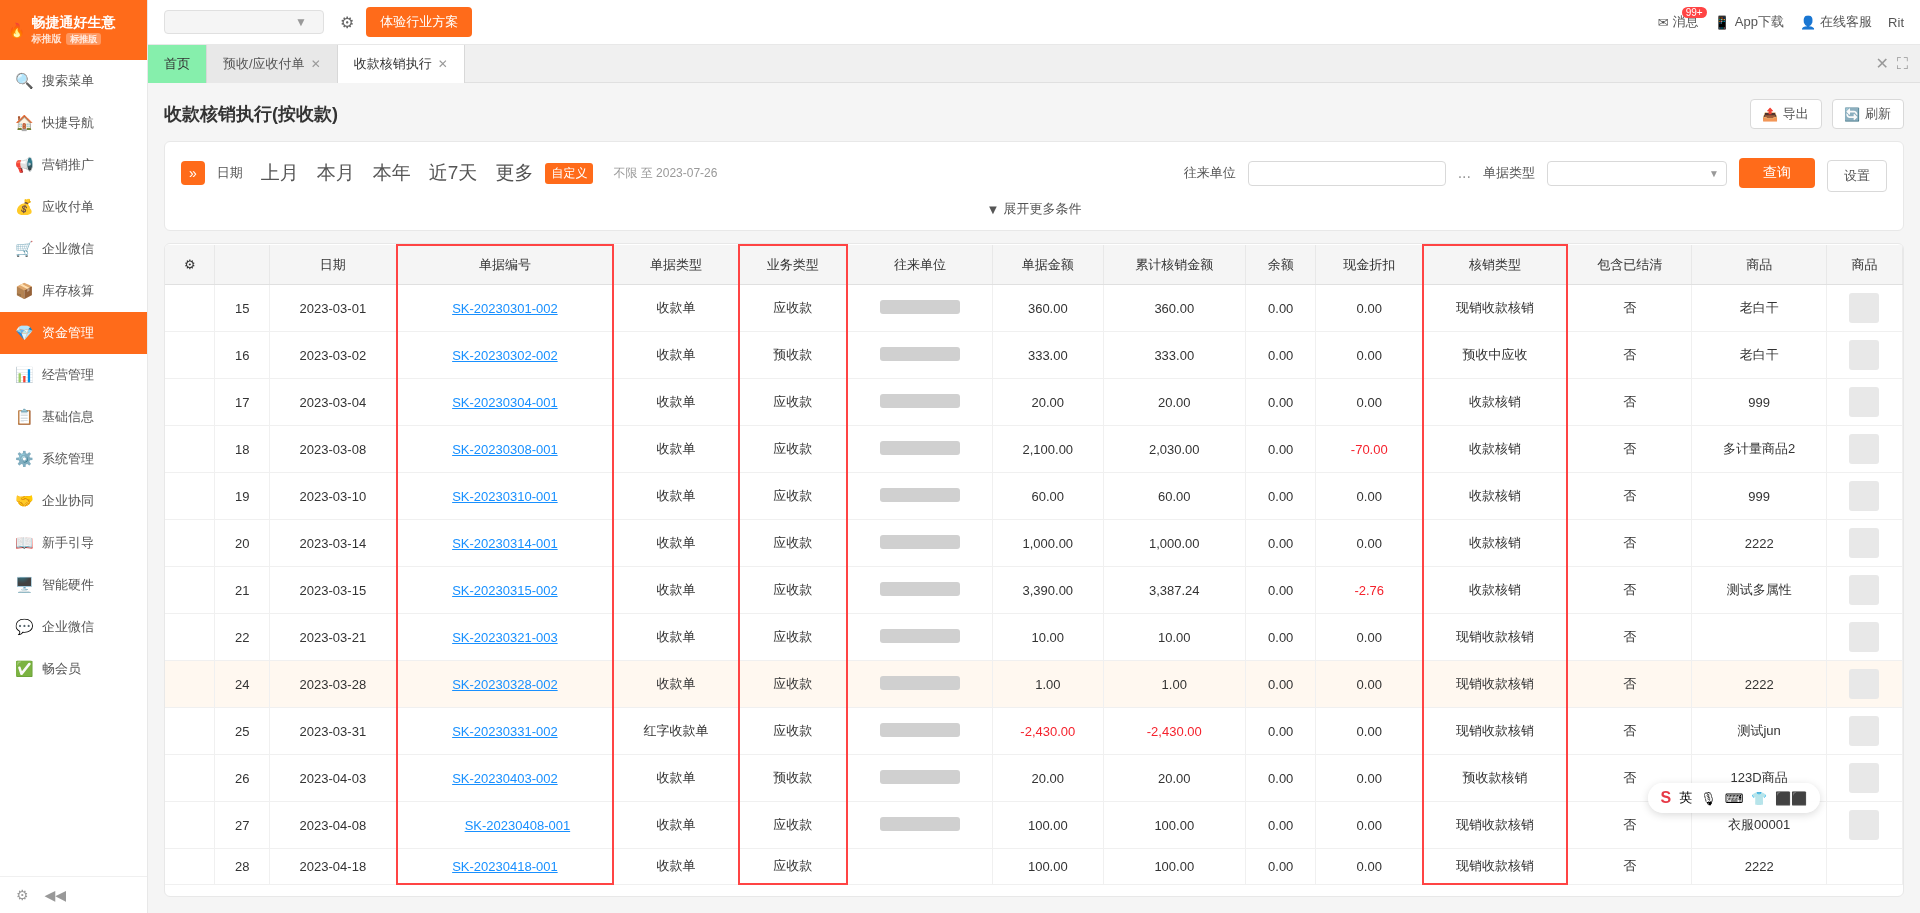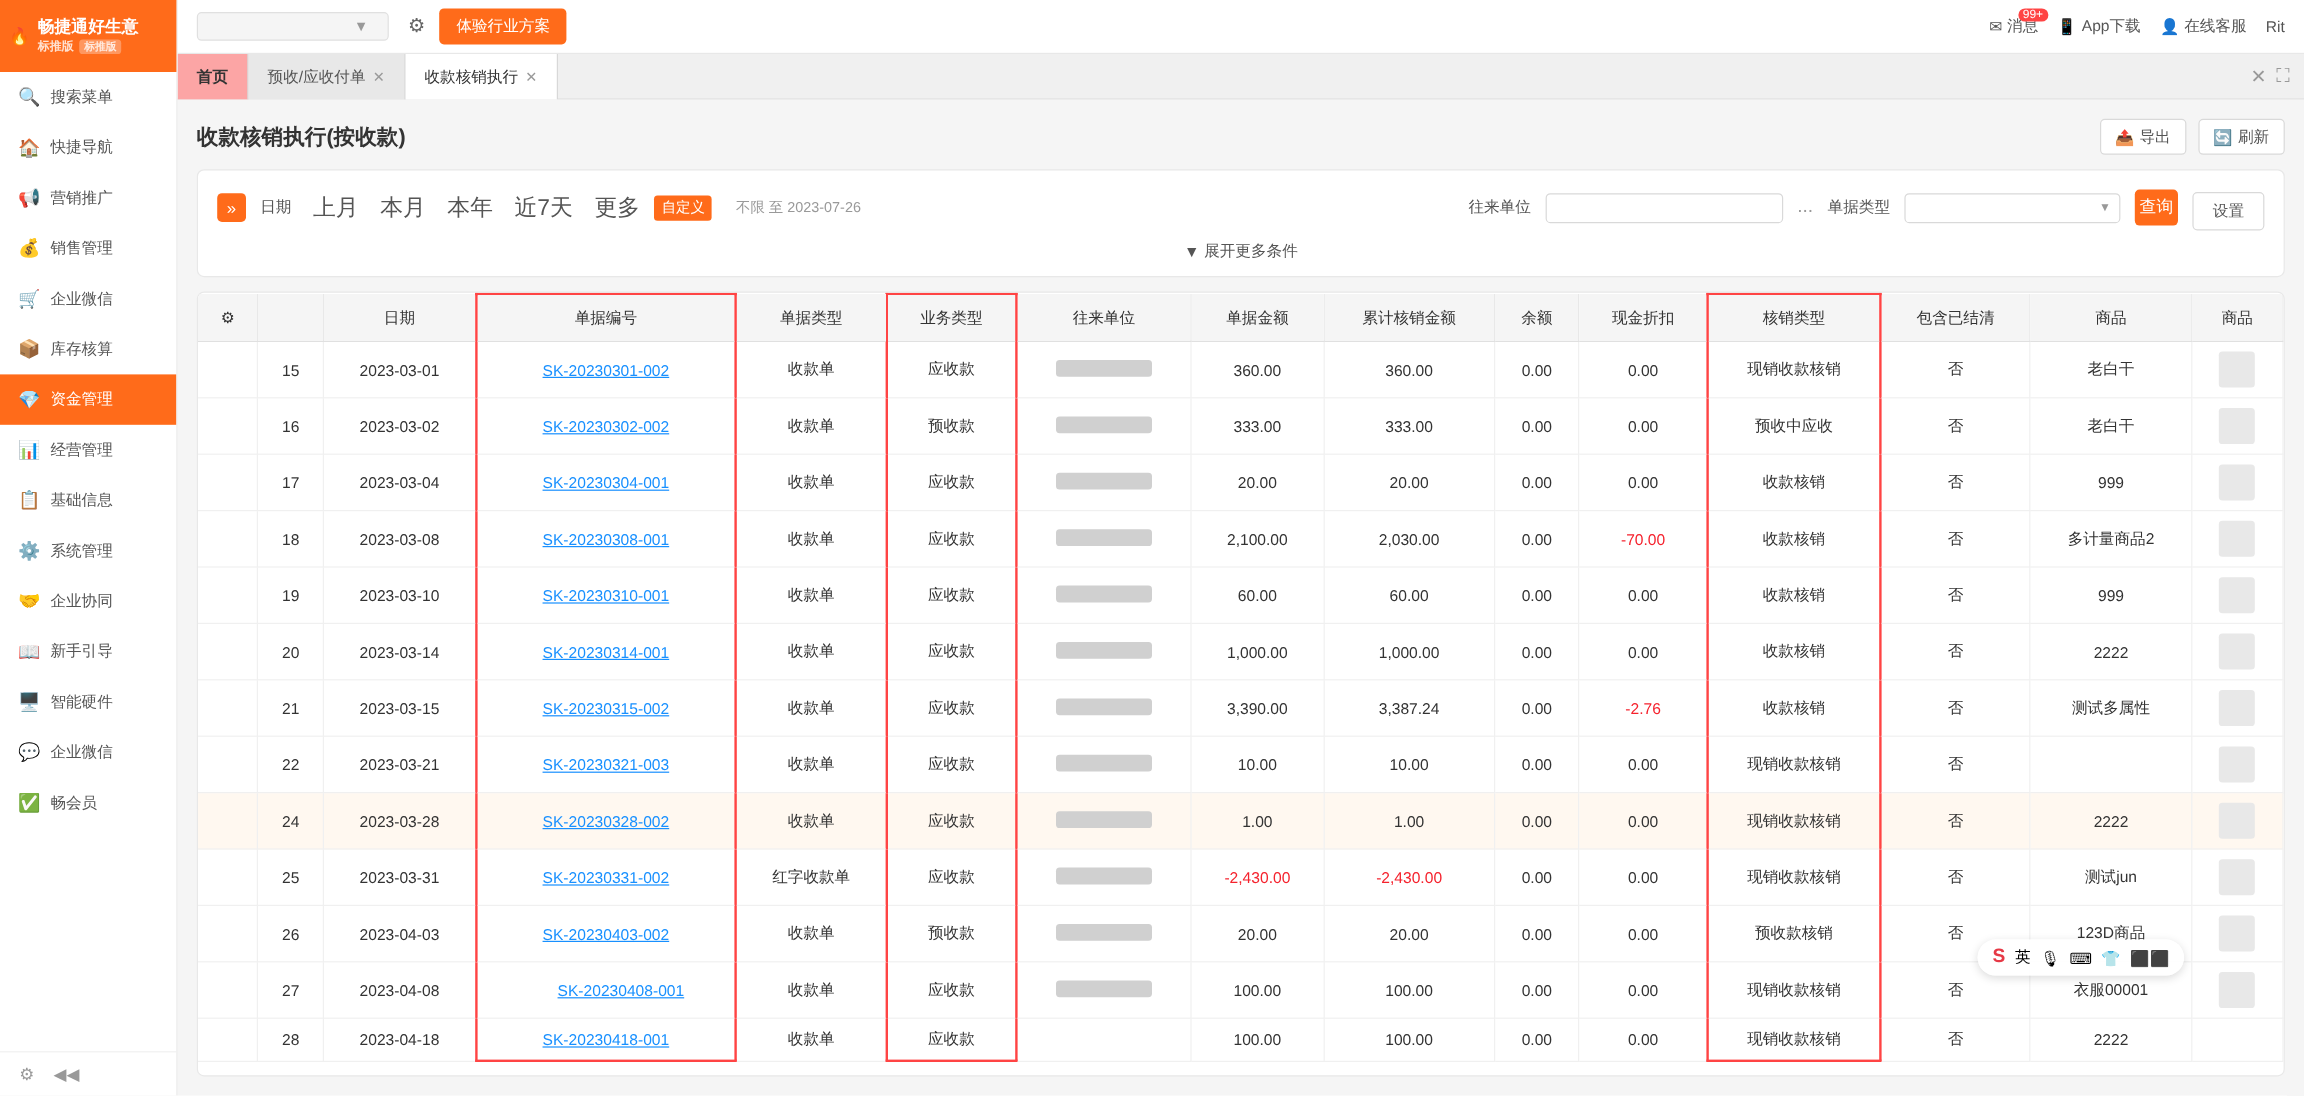--- a/index.html
+++ b/index.html
@@ -30,21 +30,21 @@
     .topbar-right { margin-left: auto; display: flex; align-items: center; gap: 16px; }
     .topbar-msg { display: flex; align-items: center; gap: 4px; color: #555; font-size: 13px; cursor: pointer; position: relative; }
     .topbar-badge { background: #ff4444; color: #fff; font-size: 10px; border-radius: 8px; padding: 0 4px; position: absolute; top: -6px; right: -8px; }
     .topbar-app { display: flex; align-items: center; gap: 4px; color: #555; font-size: 13px; cursor: pointer; }
     .topbar-service { display: flex; align-items: center; gap: 4px; color: #555; font-size: 13px; cursor: pointer; }
     .topbar-user { color: #555; font-size: 13px; }
 
     
     .tabbar { background: #f0f0f0; display: flex; align-items: center; border-bottom: 1px solid #e0e0e0; height: 38px; }
     .tab { display: flex; align-items: center; padding: 0 16px; height: 38px; cursor: pointer; color: #555; font-size: 13px; background: #e8e8e8; border-right: 1px solid #d8d8d8; gap: 6px; }
-    .tab.home { background: #fca5a5; color: #333; font-weight: 700; }
+    .tab.home { background: #86efac; color: #333; font-weight: 400; }
     .tab.active { background: #fff; color: #333; }
     .tab-close { color: #999; font-size: 12px; cursor: pointer; }
     .tab-spacer { flex: 1; }
     .tab-winctrl { display: flex; align-items: center; gap: 8px; padding: 0 12px; color: #999; font-size: 16px; }
 
     
     .content { flex: 1; overflow: hidden; display: flex; flex-direction: column; background: #f5f5f5; padding: 16px; }
     .page-header { display: flex; align-items: center; justify-content: space-between; margin-bottom: 12px; }
     .page-title { font-size: 18px; font-weight: bold; color: #333; }
     .page-actions { display: flex; gap: 10px; }
@@ -58,21 +58,21 @@
     .filter-label { color: #555; font-size: 13px; }
     .filter-date-options { display: flex; gap: 6px; align-items: center; }
     .filter-date-btn { color: #555; font-size: 19px; cursor: pointer; padding: 2px 6px; }
     .filter-date-custom { background: #ff6b1a; color: #fff; font-size: 12px; padding: 2px 6px; border-radius: 3px; cursor: pointer; }
     .filter-date-range { color: #999; font-size: 12px; margin-left: 4px; }
     .filter-input { border: 1px solid #d9d9d9; border-radius: 4px; padding: 4px 10px; font-size: 13px; color: #555; min-width: 160px; background: #fff; }
     .filter-dots { color: #999; font-size: 16px; }
     .filter-select { border: 1px solid #d9d9d9; border-radius: 4px; padding: 4px 30px 4px 10px; font-size: 13px; color: #555; min-width: 180px; background: #fff; appearance: none; }
     .filter-select-wrap { position: relative; }
     .filter-select-wrap::after { content: '▼'; position: absolute; right: 8px; top: 50%; transform: translateY(-50%); font-size: 10px; color: #999; pointer-events: none; }
-    .filter-btn-query { background: #ff6b1a; color: #fff; border: none; border-radius: 4px; padding: 6px 4px; font-size: 14px; cursor: pointer; }
+    .filter-btn-query { background: #ff6b1a; color: #fff; border: none; border-radius: 4px; padding: 6px 24px; font-size: 14px; cursor: pointer; }
     .filter-btn-settings { border: 1px solid #d9d9d9; border-radius: 4px; padding: 6px 16px; background: #fff; color: #555; font-size: 13px; cursor: pointer; margin-top: 6px; display: block; }
     .filter-expand { display: flex; justify-content: center; margin-top: 8px; }
     .filter-expand-btn { display: flex; align-items: center; gap: 4px; color: #555; font-size: 13px; cursor: pointer; border: none; background: transparent; }
 
     
     .table-wrap { flex: 1; background: #fff; border-radius: 6px; border: 1px solid #e8e8e8; overflow: auto; }
     table { width: 100%; border-collapse: collapse; font-size: 13px; }
     thead { position: sticky; top: 0; z-index: 10; }
     th { background: #f5f5f5; color: #333; font-weight: 500; padding: 10px 12px; text-align: center; border-bottom: 1px solid #e0e0e0; border-right: 1px solid #e8e8e8; white-space: nowrap; }
     td { padding: 8px 12px; text-align: center; border-bottom: 1px solid #f0f0f0; border-right: 1px solid #f0f0f0; color: #333; white-space: nowrap; }
@@ -107,21 +107,21 @@
     <div class="sidebar-item">
       <span class="icon">🏠</span>
       <span>快捷导航</span>
     </div>
     <div class="sidebar-item">
       <span class="icon">📢</span>
       <span>营销推广</span>
     </div>
     <div class="sidebar-item">
       <span class="icon">💰</span>
-      <span>销售管理</span>
+      <span>应收付单</span>
     </div>
     <div class="sidebar-item">
       <span class="icon">🛒</span>
       <span>企业微信</span>
     </div>
     <div class="sidebar-item">
       <span class="icon">📦</span>
       <span>库存核算</span>
     </div>
     <div class="sidebar-item active">

